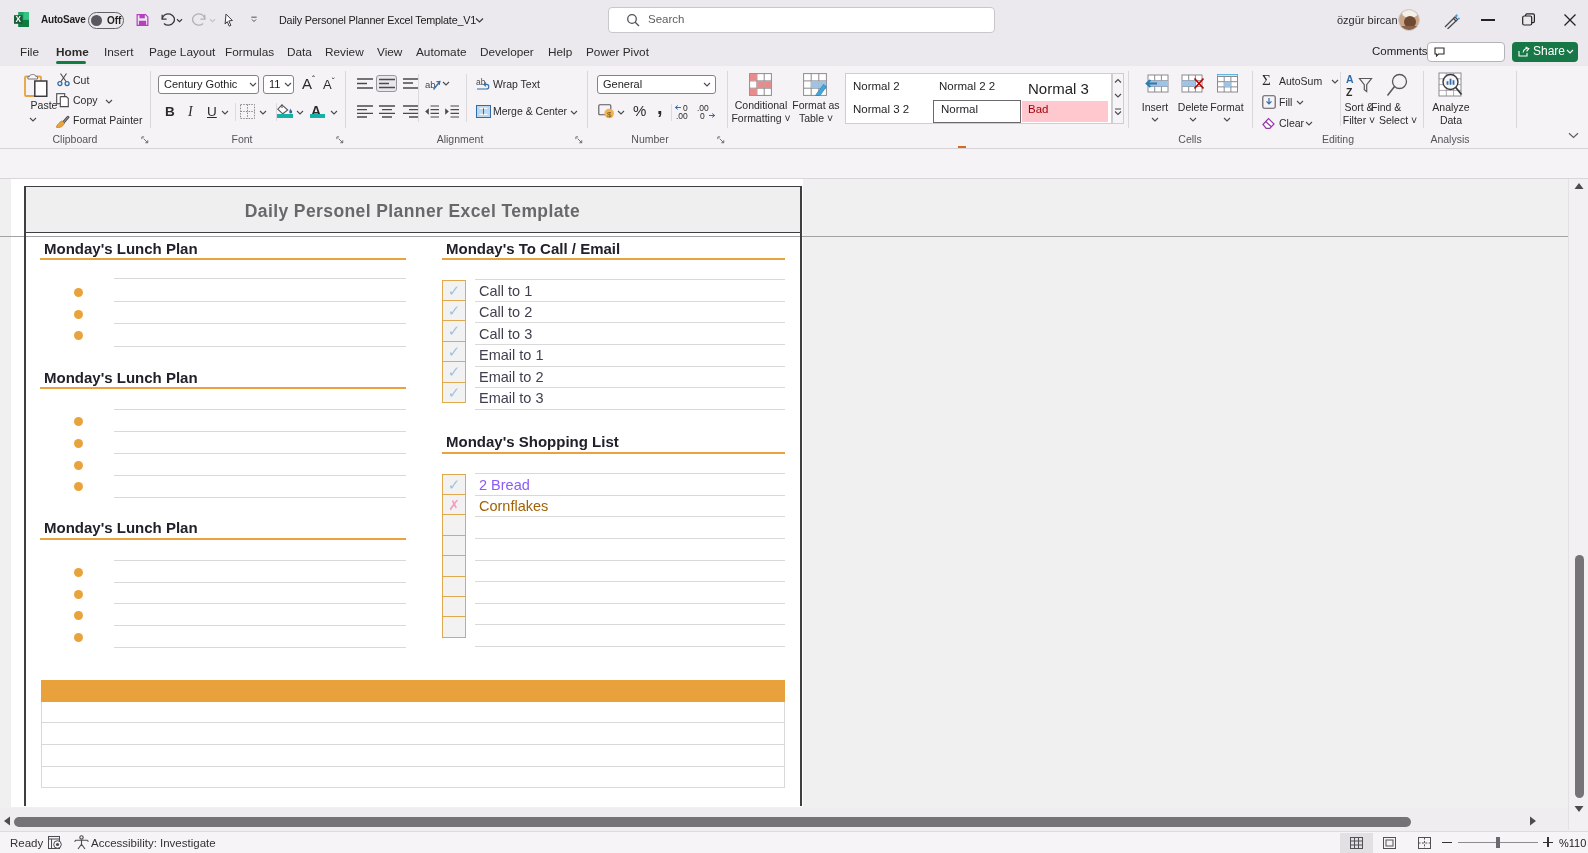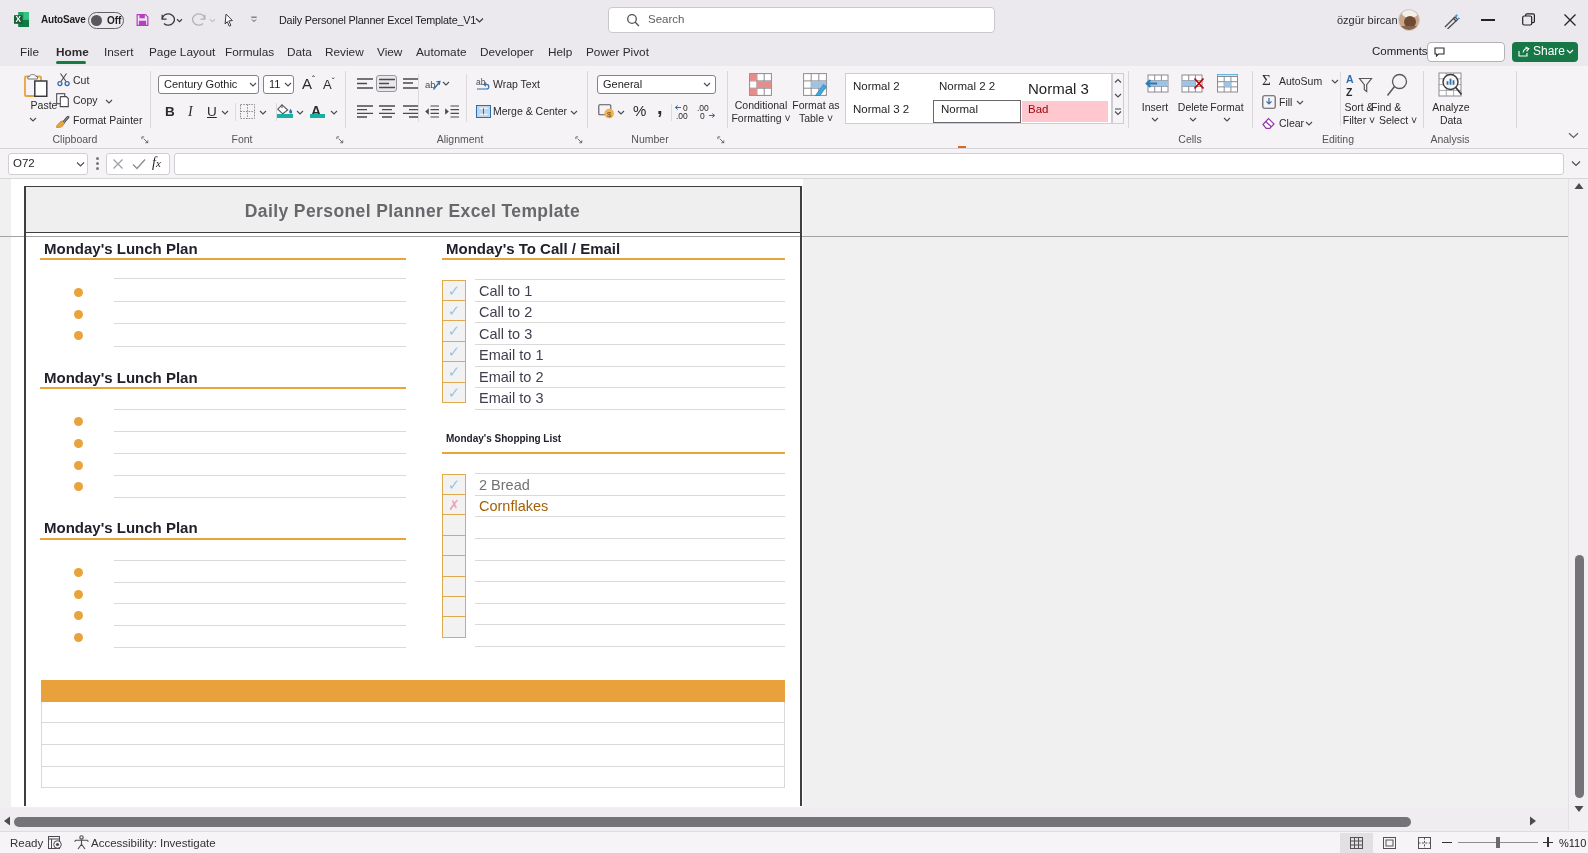--- a/index.html
+++ b/index.html
@@ -436,42 +436,20 @@
       <circle cx="12.5" cy="10" r="7.5" fill="#f7f6f7" stroke="#3b3a3e" stroke-width="1.4"></circle>
       <path d="M17.8 15.5 L23.5 22.5" stroke="#3b3a3e" stroke-width="1.8"></path>
       <path d="M9.5 12.7 v-3.5 M12.5 12.7 v-6 M15.5 12.7 v-4.5" stroke="#2f6daa" stroke-width="1.8"></path>
     </svg>
     <div class="abs" style="left:1423px;top:35px;width:56px;text-align:center;font-size:10.5px;color:#2b2b2b;">Analyze</div>
     <div class="abs" style="left:1423px;top:48px;width:56px;text-align:center;font-size:10.5px;color:#2b2b2b;">Data</div>
   </div>
   <div class="abs" style="left:0;top:148px;width:1588px;height:1px;background:#d5d3d6;"></div>
 
   <div class="abs" style="left:0;top:149px;width:1588px;height:30px;background:#f5f3f5;"></div>
-  <div class="abs" id="fbar" style="left:0;top:149px;width:1588px;height:30px;">
-    <div class="abs" style="left:8px;top:4px;width:80px;height:22px;background:#fff;border:1px solid #d0ced2;border-radius:3px;"></div>
-    <div class="abs" style="left:13px;top:8px;font-size:11.5px;color:#1f1f1f;">O72</div>
-    <svg class="abs" style="left:76px;top:12px;" width="9" height="7" viewBox="0 0 9 7">
-        <path d="M1 1.5 l3.5 3.5 l3.5-3.5" fill="none" stroke="#4a494e" stroke-width="1.1"></path>
-      </svg>
-    <div class="abs" style="left:96px;top:8px;width:3px;height:3px;border-radius:50%;background:#7a787c;"></div>
-    <div class="abs" style="left:96px;top:13px;width:3px;height:3px;border-radius:50%;background:#7a787c;"></div>
-    <div class="abs" style="left:96px;top:18px;width:3px;height:3px;border-radius:50%;background:#7a787c;"></div>
-    <div class="abs" style="left:106px;top:4px;width:64px;height:22px;background:#fff;border:1px solid #d0ced2;border-radius:3px;"></div>
-    <svg class="abs" style="left:112px;top:9px;" width="12" height="12" viewBox="0 0 12 12">
-        <path d="M1.5 1.5 L10.5 10.5 M10.5 1.5 L1.5 10.5" stroke="#a3a1a5" stroke-width="1.4"></path>
-      </svg>
-    <svg class="abs" style="left:132px;top:9px;" width="14" height="12" viewBox="0 0 14 12">
-        <path d="M1 6.5 L5 10.5 L13 1.5" fill="none" stroke="#8f8d91" stroke-width="1.4"></path>
-      </svg>
-    <div class="abs" style="left:152px;top:6px;font-size:14px;font-style:italic;font-family:'Liberation Serif',serif;color:#1f1f1f;">f<span style="font-size:11px;">x</span></div>
-    <div class="abs" style="left:174px;top:4px;width:1390px;height:22px;background:#fff;border:1px solid #d0ced2;border-radius:3px;"></div>
-    <svg class="abs" style="left:1571px;top:11px;" width="10" height="7" viewBox="0 0 10 7">
-        <path d="M1 1.5 l4 4 l4-4" fill="none" stroke="#4a494e" stroke-width="1.1"></path>
-      </svg>
-  </div>
   <div class="abs" style="left:0;top:178px;width:1588px;height:1px;background:#d8d6d9;"></div>
 
   <div class="abs" id="sheet" style="left:0;top:179px;width:1568px;height:629px;background:#f1f0f1;overflow:hidden;">
 
     <div class="abs" style="left:11px;top:0;width:792px;height:628px;background:#ffffff;"></div>
 
     <div class="abs" style="left:24px;top:8px;width:777px;height:44.5px;background:#f0efef;"></div>
     <div class="abs" style="left:24px;top:6.5px;width:777px;height:1.6px;background:#3f3f41;"></div>
     <div class="abs" style="left:24px;top:52.5px;width:777px;height:1.6px;background:#3f3f41;"></div>
     <div class="abs" style="left:24px;top:21.5px;width:777px;height:30px;font-size:17.5px;font-weight:bold;color:#66686b;text-align:center;letter-spacing:0.4px;">Daily Personel Planner Excel Template</div>
@@ -533,42 +511,42 @@
     <div class="abs" style="left:475px;top:186.5px;width:310px;height:1px;background:#d9d9d9;"></div>
     <div class="abs" style="left:475px;top:208px;width:310px;height:1px;background:#d9d9d9;"></div>
     <div class="abs" style="left:475px;top:229.5px;width:310px;height:1px;background:#d9d9d9;"></div>
     <div class="abs" style="left:479px;top:103.5px;font-size:14.5px;color:#3f3f4e;">Call to 1</div>
     <div class="abs" style="left:479px;top:125px;font-size:14.5px;color:#3f3f4e;">Call to 2</div>
     <div class="abs" style="left:479px;top:146.5px;font-size:14.5px;color:#3f3f4e;">Call to 3</div>
     <div class="abs" style="left:479px;top:168px;font-size:14.5px;color:#3f3f4e;">Email to 1</div>
     <div class="abs" style="left:479px;top:189.5px;font-size:14.5px;color:#3f3f4e;">Email to 2</div>
     <div class="abs" style="left:479px;top:211px;font-size:14.5px;color:#3f3f4e;">Email to 3</div>
 
-    <div class="abs" style="left:446px;top:254px;font-size:10px;font-weight:bold;color:#21212b;">Monday's Shopping List</div>
+    <div class="abs" style="left:446px;top:254px;font-size:15px;font-weight:bold;color:#21212b;">Monday's Shopping List</div>
     <div class="abs" style="left:442px;top:272.5px;width:343px;height:2px;background:#e9a33c;"></div>
     <div id="cb2" class="abs" style="left:442px;top:294.5px;width:24px;">
       <div class="cbx"><span class="chk">✓</span></div>
       <div class="cbx"><span class="xmk">✗</span></div>
       <div class="cbx"></div>
       <div class="cbx"></div>
       <div class="cbx"></div>
       <div class="cbx"></div>
       <div class="cbx"></div>
       <div class="cbx"></div>
     </div>
     <div class="abs" style="left:475px;top:294px;width:310px;height:1px;background:#d9d9d9;"></div>
     <div class="abs" style="left:475px;top:315.5px;width:310px;height:1px;background:#d9d9d9;"></div>
     <div class="abs" style="left:475px;top:337px;width:310px;height:1px;background:#d9d9d9;"></div>
     <div class="abs" style="left:475px;top:359px;width:310px;height:1px;background:#d9d9d9;"></div>
     <div class="abs" style="left:475px;top:380.5px;width:310px;height:1px;background:#d9d9d9;"></div>
     <div class="abs" style="left:475px;top:402px;width:310px;height:1px;background:#d9d9d9;"></div>
     <div class="abs" style="left:475px;top:423.5px;width:310px;height:1px;background:#d9d9d9;"></div>
     <div class="abs" style="left:475px;top:445px;width:310px;height:1px;background:#d9d9d9;"></div>
     <div class="abs" style="left:475px;top:467px;width:310px;height:1px;background:#d9d9d9;"></div>
-    <div class="abs" style="left:479px;top:297.5px;font-size:14.5px;color:#737373;">2 Bread</div>
+    <div class="abs" style="left:479px;top:297.5px;font-size:14.5px;color:#8b5cf6;">2 Bread</div>
     <div class="abs" style="left:479px;top:319px;font-size:14.5px;color:#a16207;">Cornflakes</div>
 
     <div class="abs" style="left:40.5px;top:500.5px;width:744px;height:22px;background:#e9a23b;"></div>
     <div class="abs" style="left:40.5px;top:522.5px;width:744px;height:86px;border:1px solid #d9d9d9;border-top:none;"></div>
     <div class="abs" style="left:40.5px;top:543px;width:744px;height:1px;background:#d9d9d9;"></div>
     <div class="abs" style="left:40.5px;top:564.5px;width:744px;height:1px;background:#d9d9d9;"></div>
     <div class="abs" style="left:40.5px;top:586.5px;width:744px;height:1px;background:#d9d9d9;"></div>
   </div>
 
   <div class="abs" id="vscroll" style="left:1568px;top:179px;width:20px;height:651px;background:#f2f0f3;border-left:1px solid #e3e1e4;">

